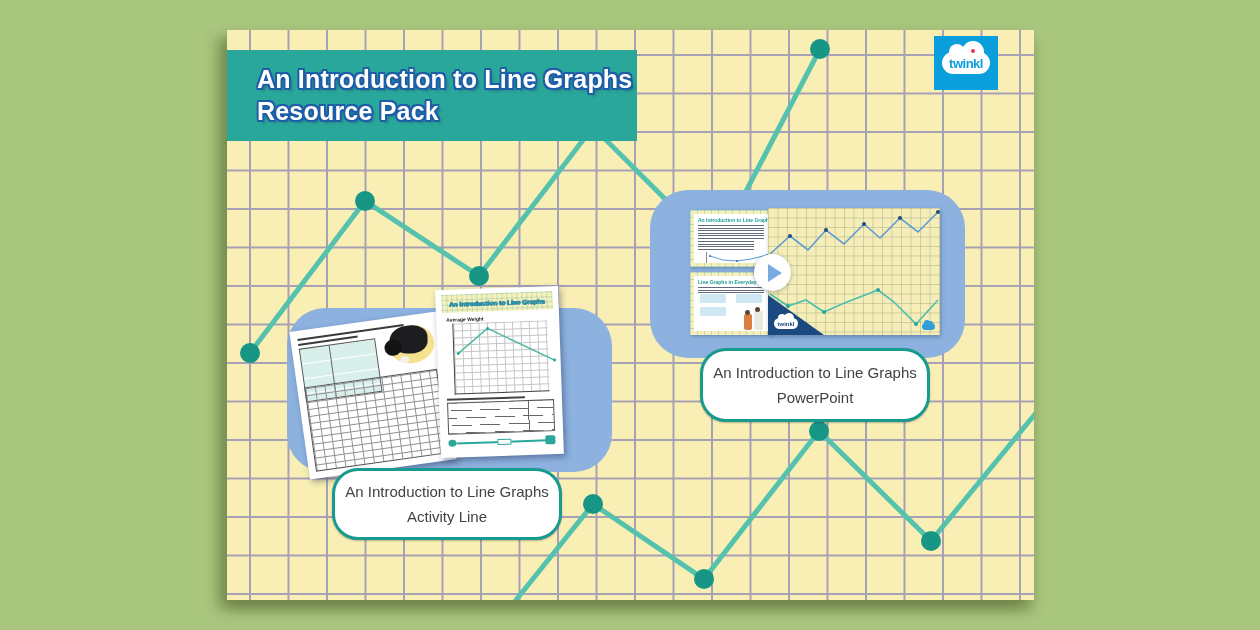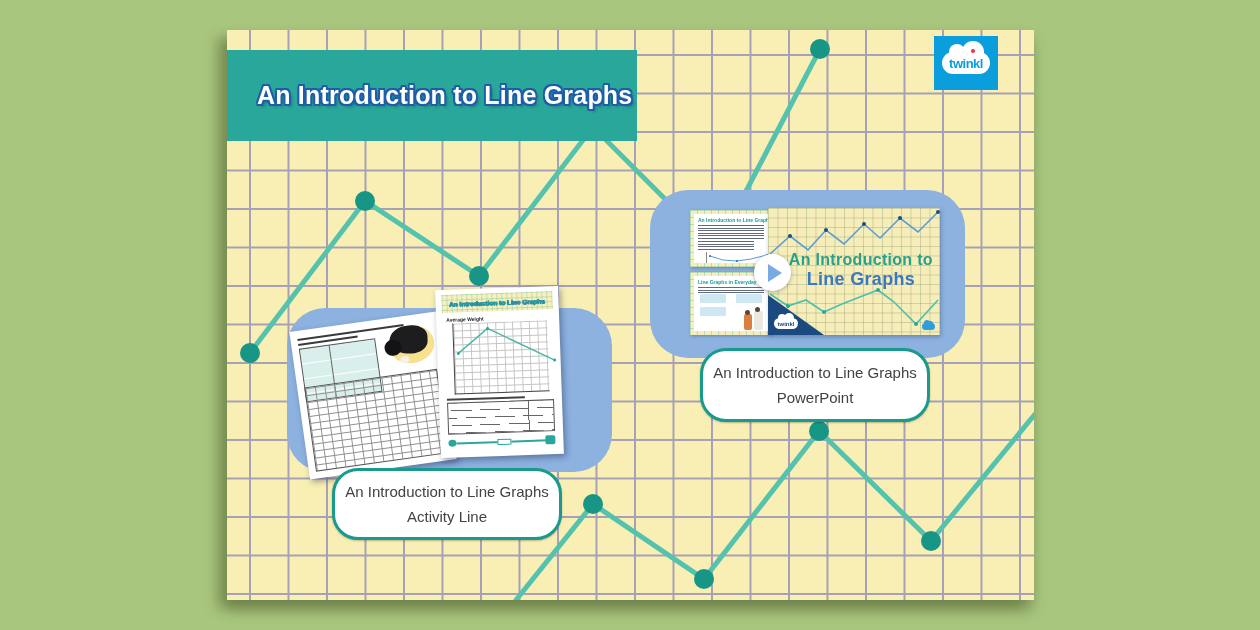--- a/index.html
+++ b/index.html
@@ -162,20 +162,21 @@
       <circle cx="366" cy="474" r="10"></circle>
       <circle cx="477" cy="549" r="10"></circle>
       <circle cx="592" cy="401" r="10"></circle>
       <circle cx="704" cy="511" r="10"></circle>
     </g>
   </svg>
 </div>
 
 <div class="banner">
   <span class="t">An Introduction to Line Graphs</span>
+  <span class="t">Resource Pack</span>
 </div>
 
 <div class="logo">
   <div class="cloud">
     <span class="w">twinkl</span>
     <span class="idot"></span>
   </div>
 </div>
 
 <div class="card" id="pp-card"></div>
@@ -225,24 +226,20 @@
         <circle cx="170" cy="4" r="2"></circle>
     </g>
     <polyline points="2,86 20,98 38,92 56,104 74,96 110,82 126,94 148,116 170,92" fill="none" stroke="#4dbfae" stroke-width="1.6"></polyline>
     <g fill="#2aa79b">
       <circle cx="20" cy="98" r="2"></circle>
         <circle cx="56" cy="104" r="2"></circle>
       <circle cx="110" cy="82" r="2"></circle>
         <circle cx="148" cy="116" r="2"></circle>
     </g>
   </svg>
-  <div class="slide-title">
-    <span class="l1">An Introduction to</span>
-    <span class="l2">Line Graphs</span>
-  </div>
   <div class="corner-tri">
     <div class="mini-cloud">
       <span>twinkl</span>
     </div>
   </div>
   <div class="wm-cloud"></div>
 </div>
 
 <div class="play">
   <div class="tri"></div>

